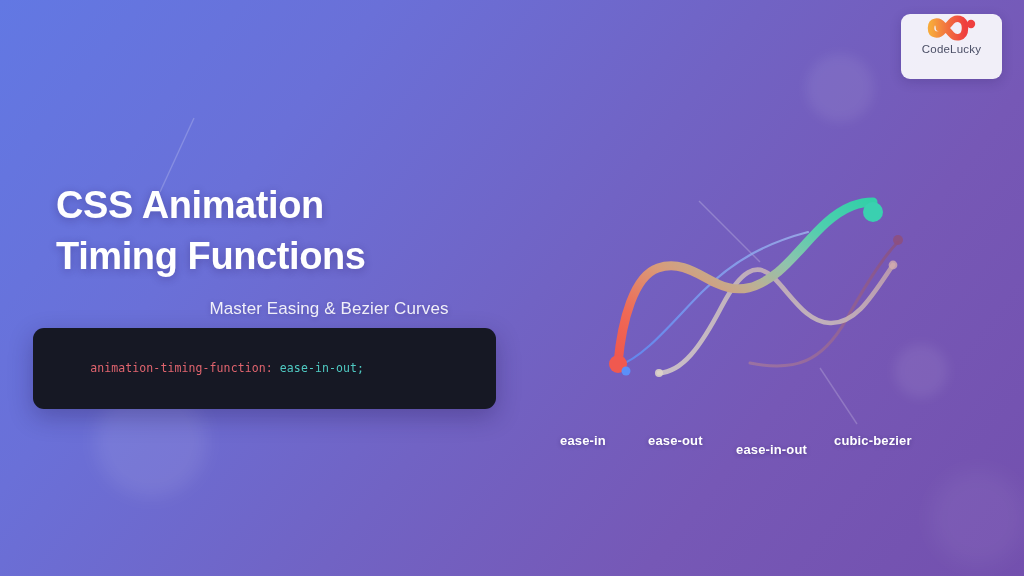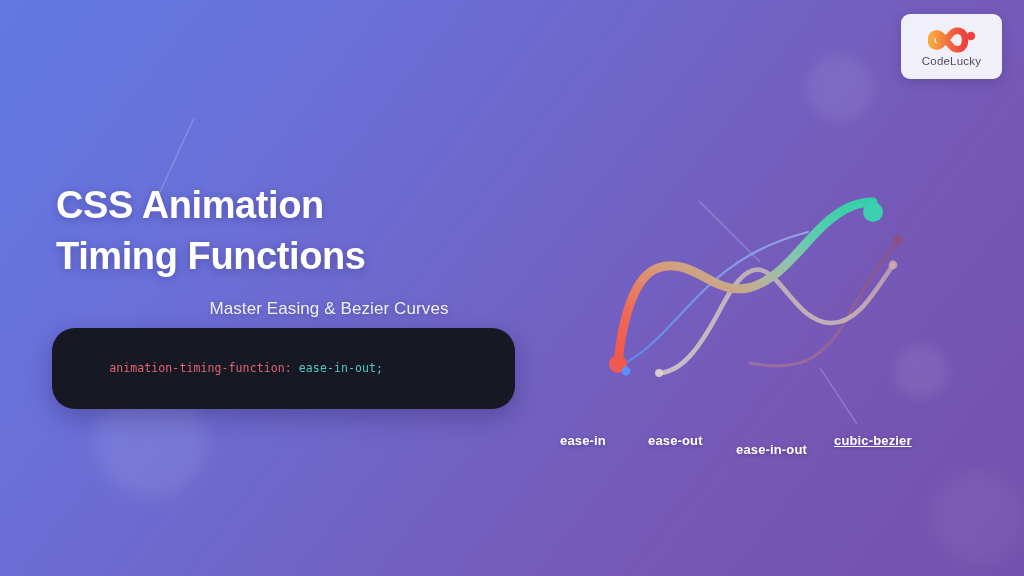--- a/index.html
+++ b/index.html
@@ -57,26 +57,26 @@
     font-weight: 400;
     color: rgba(255,255,255,0.90);
     letter-spacing: 0.1px;
     text-shadow: 0 1px 5px rgba(40,25,90,0.28);
     text-align: center;
   }
 
   
   .code-card {
     position: absolute;
-    left: 52px;
+    left: 33px;
     top: 328px;
     width: 463px;
     height: 81px;
     background: #161824;
-    border-radius: 23px;
+    border-radius: 11px;
     padding: 13px 0 0 15px;
     box-shadow: 0 8px 24px rgba(30,18,70,0.30);
     overflow: hidden;
   }
   .code-line {
     font-family: "DejaVu Sans Mono", "Liberation Mono", monospace;
     font-size: 11.5px;
     line-height: 18px;
     white-space: pre;
     letter-spacing: 0.1px;
@@ -105,35 +105,34 @@
     font-size: 13px;
     font-weight: 700;
     color: #ffffff;
     letter-spacing: 0.15px;
     text-align: left;
     text-shadow: 0 1px 4px rgba(40,25,90,0.35);
   }
   .lg-0 { width: 88px; }
   .lg-1 { width: 88px; }
   .lg-2 { width: 98px; margin-top: 9px; }
-  .lg-3 { width: 96px; text-decoration: underline; }
+  .lg-3 { width: 96px; }
 
   
   .brand {
     position: absolute;
     left: 901px;
     top: 14px;
     width: 101px;
     height: 65px;
     background: rgba(255,255,255,0.90);
     border-radius: 9px;
     display: flex;
     flex-direction: column;
     align-items: center;
-    justify-content: center;
     box-shadow: 0 3px 12px rgba(35,20,80,0.20);
   }
   .brand-mark { width: 58px; height: 28px; display: block; }
   .brand-name {
     margin-top: 1px;
     font-size: 11.5px;
     font-weight: 400;
     color: #4b4f66;
     letter-spacing: 0.2px;
   }

